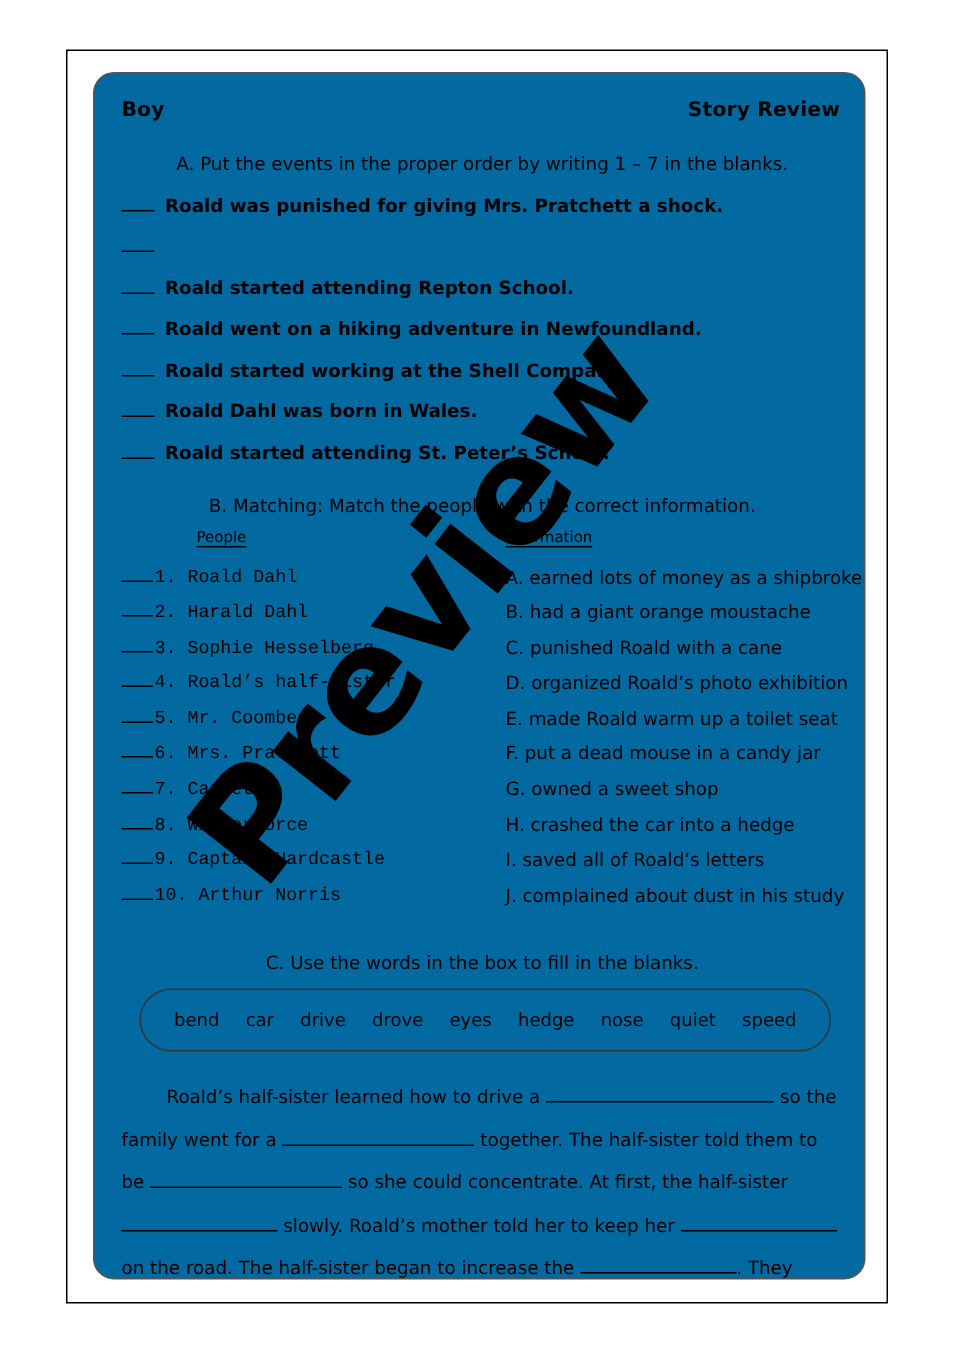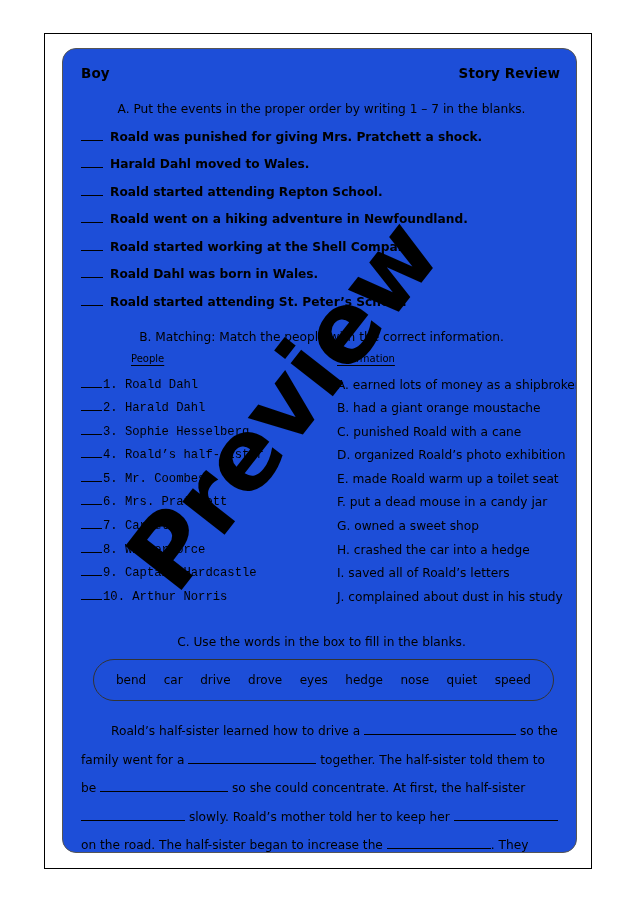--- a/index.html
+++ b/index.html
@@ -31,21 +31,21 @@
   
   .content-box {
     position: absolute;
     left: 62px;
     top: 48px;
     width: 515px;
     height: 805px;
     border: 1px solid #555555;
     border-radius: 14px;
     box-sizing: border-box;
-    background: #1d4ed8;
+    background: #0369a1;
     overflow: hidden;
   }
 
   .inner {
     position: absolute;
     left: 0;
     top: 0;
     width: 515px;
     height: 805px;
     padding: 12px 16px 0 16px;
@@ -198,21 +198,21 @@
 
     <div class="sheet-header">
       <span class="title-left">Boy</span>
       <span class="title-right">Story Review</span>
     </div>
 
     <div class="section">
       <div class="section-prompt">A. Put the events in the proper order by writing 1 – 7 in the blanks.</div>
       <ul class="order-list">
         <li><span class="blank-short"></span><span>Roald was punished for giving Mrs. Pratchett a shock.</span></li>
-        <li><span class="blank-short"></span><span>Harald Dahl moved to Wales.</span></li>
+        <li><span class="blank-short"></span></li>
         <li><span class="blank-short"></span><span>Roald started attending Repton School.</span></li>
         <li><span class="blank-short"></span><span>Roald went on a hiking adventure in Newfoundland.</span></li>
         <li><span class="blank-short"></span><span>Roald started working at the Shell Company.</span></li>
         <li><span class="blank-short"></span><span>Roald Dahl was born in Wales.</span></li>
         <li><span class="blank-short"></span><span>Roald started attending St. Peter’s School.</span></li>
       </ul>
     </div>
 
     <div class="section match-wrap">
       <div class="section-prompt">B. Matching: Match the people with the correct information.</div>

